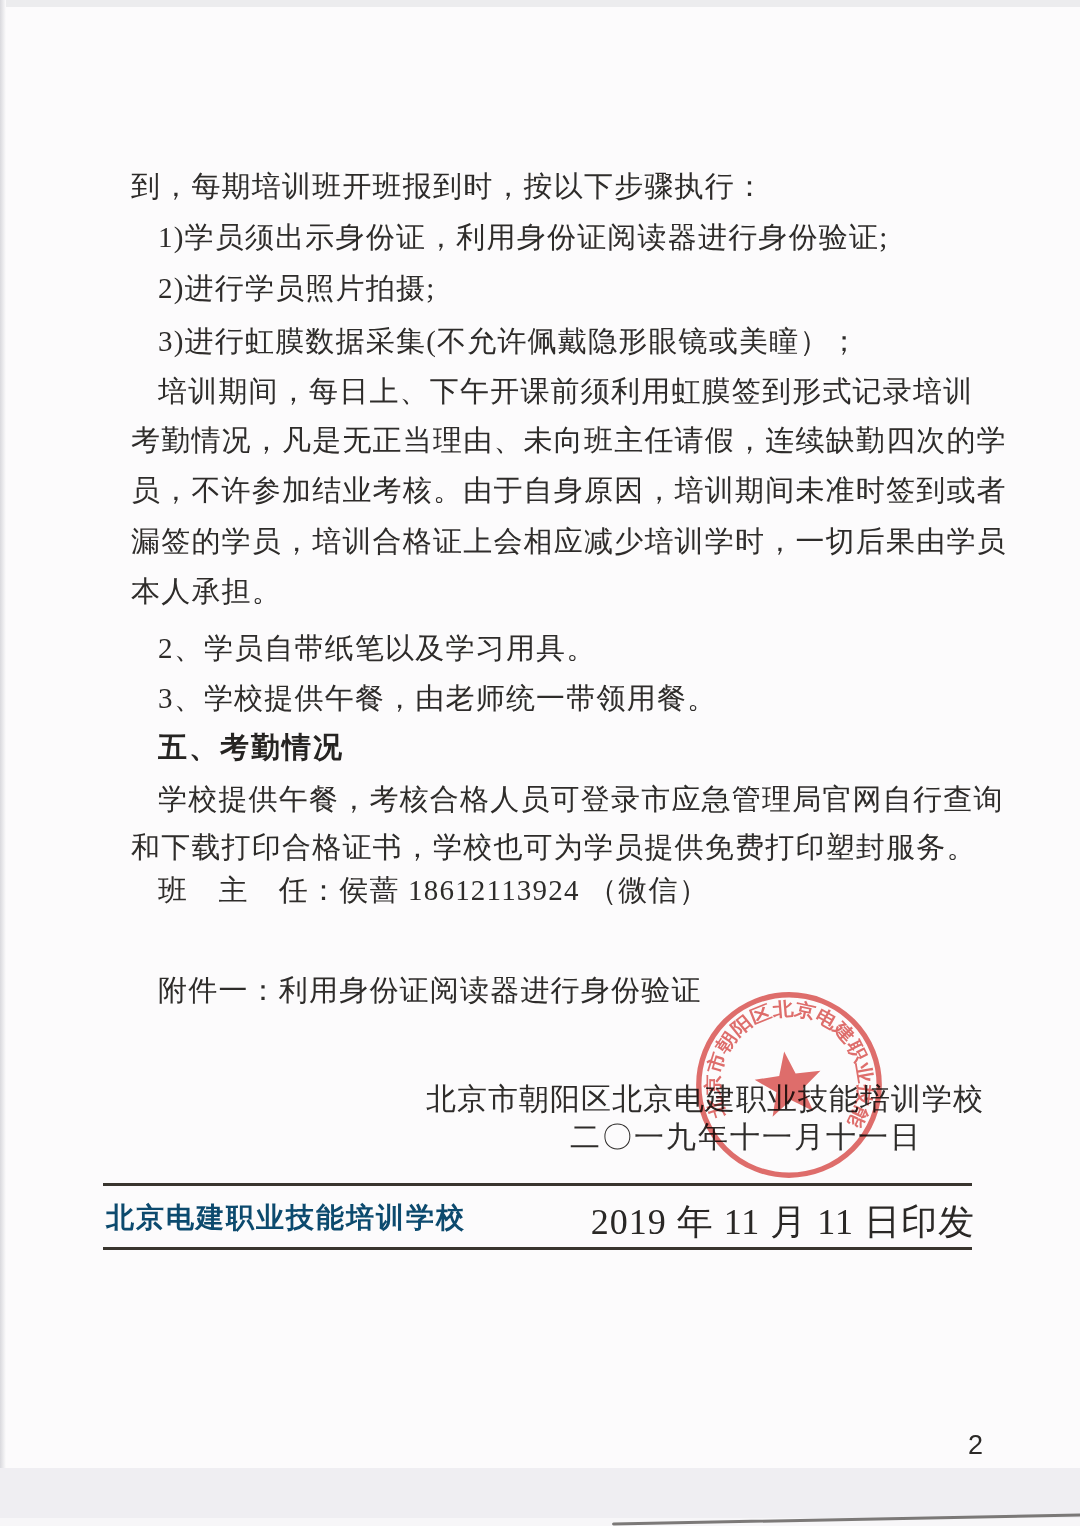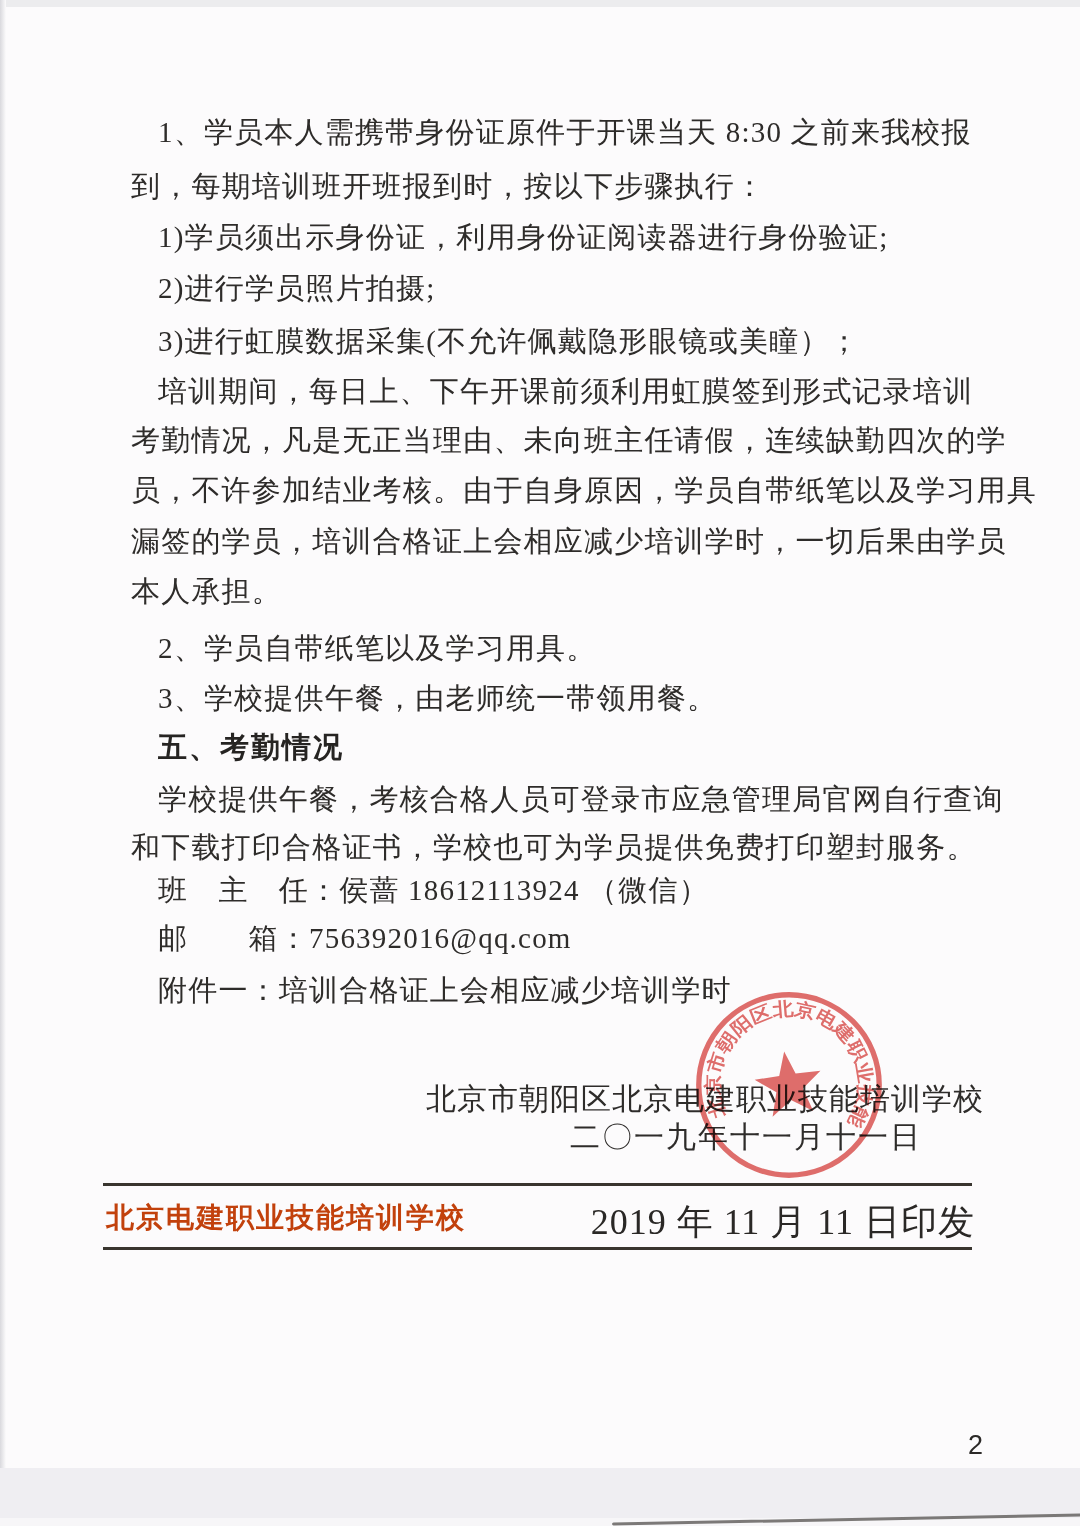--- a/index.html
+++ b/index.html
@@ -42,58 +42,56 @@
     position:absolute;left:692px;top:988px;width:194px;height:194px;
     mix-blend-mode:multiply;opacity:.88;
   }
 
   .rule{position:absolute;left:103px;width:869px;height:3px;background:#39352f;}
   .rule-top{top:1183px;}
   .rule-bottom{top:1247px;}
   .footer-issuer{
     position:absolute;left:106px;top:1199px;
     font-family:"Liberation Sans","DejaVu Sans",sans-serif;
-    font-weight:bold;font-size:28px;letter-spacing:2px;color:#c2410c;white-space:nowrap;
+    font-weight:bold;font-size:28px;letter-spacing:2px;color:#0c4a6e;white-space:nowrap;
   }
   .footer-date{
     position:absolute;right:105px;top:1198px;
     font-size:36px;letter-spacing:1px;color:#2a2826;white-space:nowrap;
   }
   .page-number{
     position:absolute;left:968px;top:1430px;
     font-family:"Liberation Sans","DejaVu Sans",sans-serif;
     font-size:27px;color:#2c2a28;
   }
 </style>
 </head>
 <body>
 
 <div class="page">
 
   <div class="top-strip"></div>
   <div class="left-edge"></div>
 
-  <div class="ln ind" style="top:112px">1、学员本人需携带身份证原件于开课当天 8:30 之前来我校报</div>
   <div class="ln flush" style="top:166px">到，每期培训班开班报到时，按以下步骤执行：</div>
   <div class="ln ind" style="top:217px">1)学员须出示身份证，利用身份证阅读器进行身份验证;</div>
   <div class="ln ind" style="top:268px">2)进行学员照片拍摄;</div>
   <div class="ln ind" style="top:321px">3)进行虹膜数据采集(不允许佩戴隐形眼镜或美瞳）；</div>
   <div class="ln ind" style="top:371px">培训期间，每日上、下午开课前须利用虹膜签到形式记录培训</div>
   <div class="ln flush" style="top:420px">考勤情况，凡是无正当理由、未向班主任请假，连续缺勤四次的学</div>
-  <div class="ln flush" style="top:470px">员，不许参加结业考核。由于自身原因，学员自带纸笔以及学习用具</div>
+  <div class="ln flush" style="top:470px">员，不许参加结业考核。由于自身原因，培训期间未准时签到或者</div>
   <div class="ln flush" style="top:521px">漏签的学员，培训合格证上会相应减少培训学时，一切后果由学员</div>
   <div class="ln flush" style="top:571px">本人承担。</div>
   <div class="ln ind" style="top:628px">2、学员自带纸笔以及学习用具。</div>
   <div class="ln ind" style="top:678px">3、学校提供午餐，由老师统一带领用餐。</div>
   <div class="ln ind heading" style="top:727px">五、考勤情况</div>
   <div class="ln ind" style="top:779px">学校提供午餐，考核合格人员可登录市应急管理局官网自行查询</div>
   <div class="ln flush" style="top:827px">和下载打印合格证书，学校也可为学员提供免费打印塑封服务。</div>
   <div class="ln ind" style="top:870px">班　主　任：侯蔷 18612113924 （微信）</div>
-  <div class="ln ind" style="top:918px">邮　　箱：756392016@qq.com</div>
-  <div class="ln ind" style="top:970px">附件一：培训合格证上会相应减少培训学时</div>
+  <div class="ln ind" style="top:970px">附件一：利用身份证阅读器进行身份验证</div>
 
   <div class="sig-org">北京市朝阳区北京电建职业技能培训学校</div>
   <div class="sig-date">二〇一九年十一月十一日</div>
 
   <svg class="seal" viewBox="0 0 200 200">
     <circle cx="100" cy="100" r="93" fill="none" stroke="#dd5b58" stroke-width="5.5"></circle>
     <polygon fill="#dd5b58" points="95.0,65.4 106.8,88.2 132.4,85.2 114.3,103.5 125.0,126.9 102.0,115.4 83.1,132.8 87.0,107.4 64.6,94.7 89.9,90.6"></polygon>
     <defs>
       <path id="seal-arc" d="M 35,131 A 72,72 0 1 1 165,131" fill="none"></path>
     </defs>

